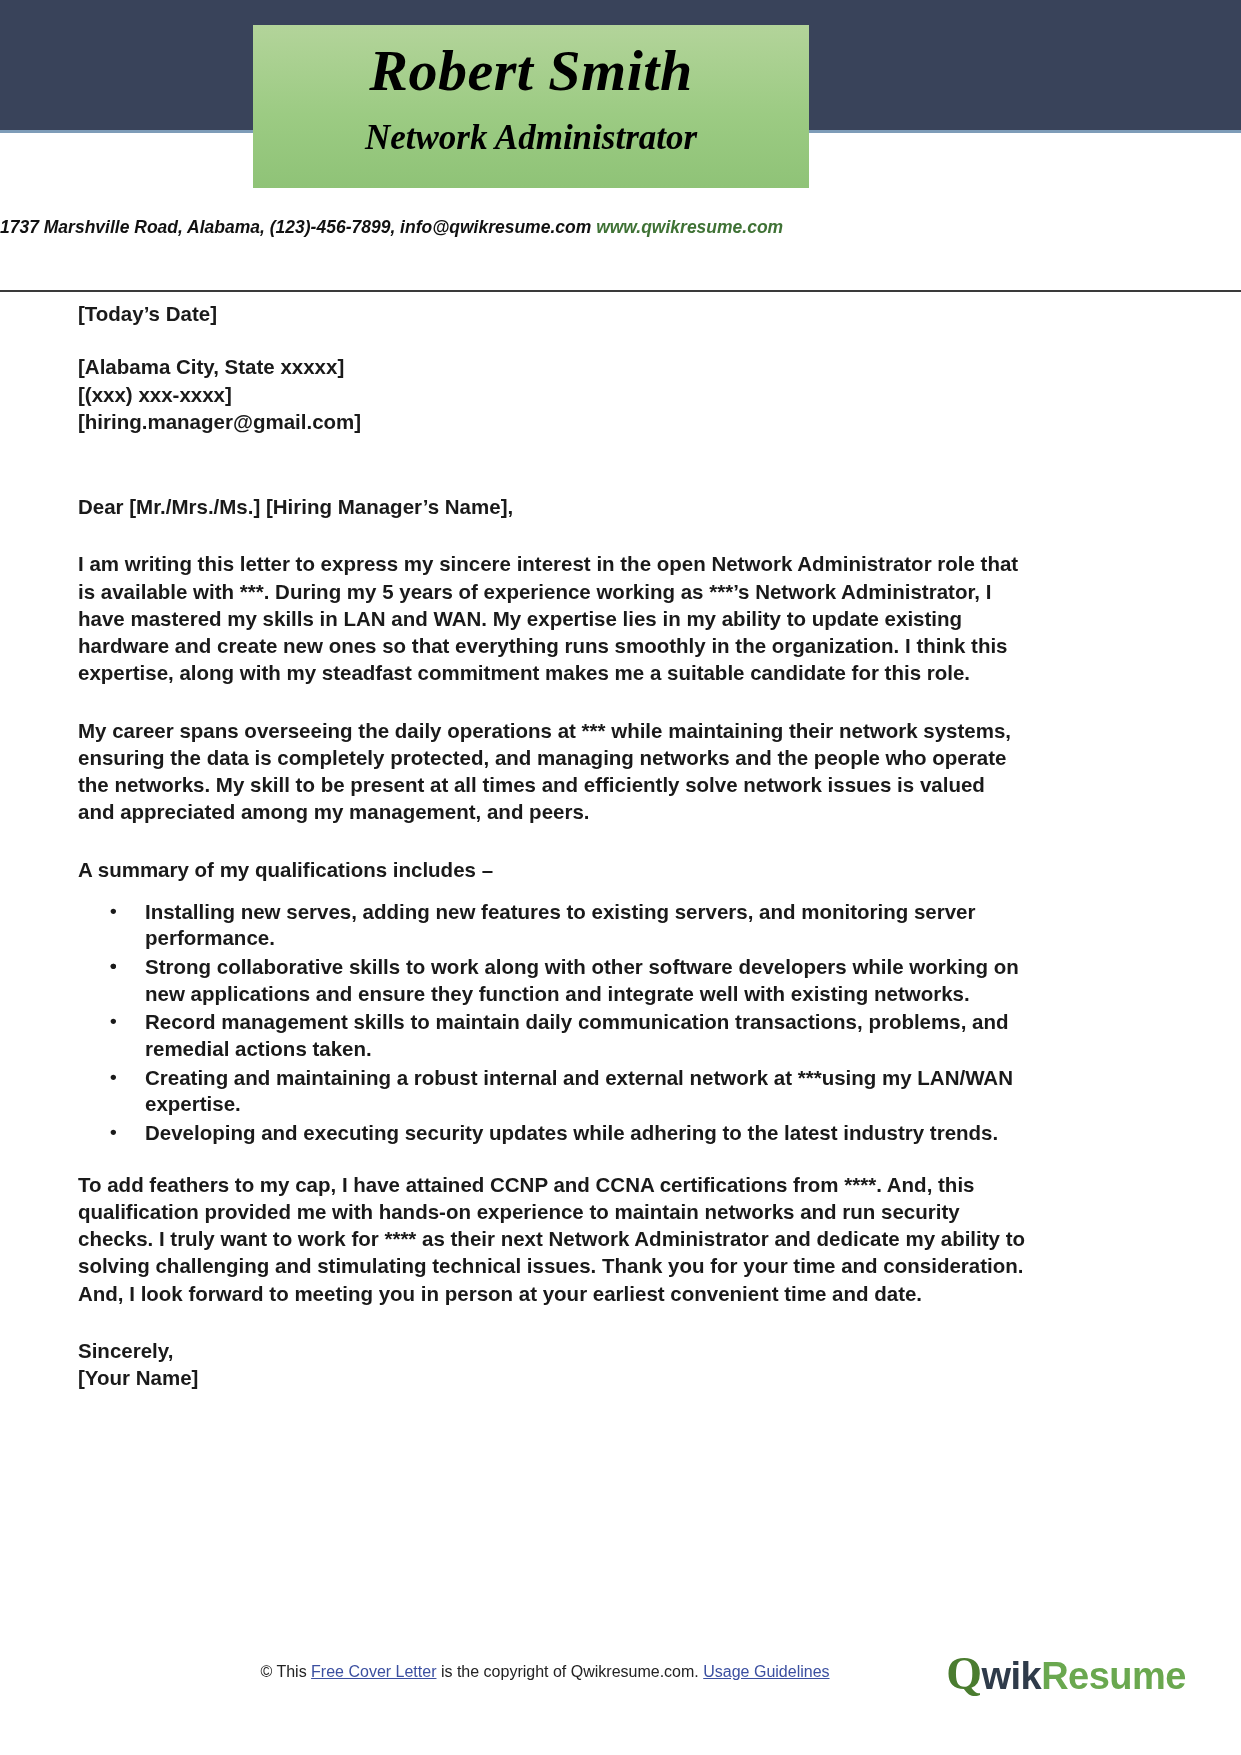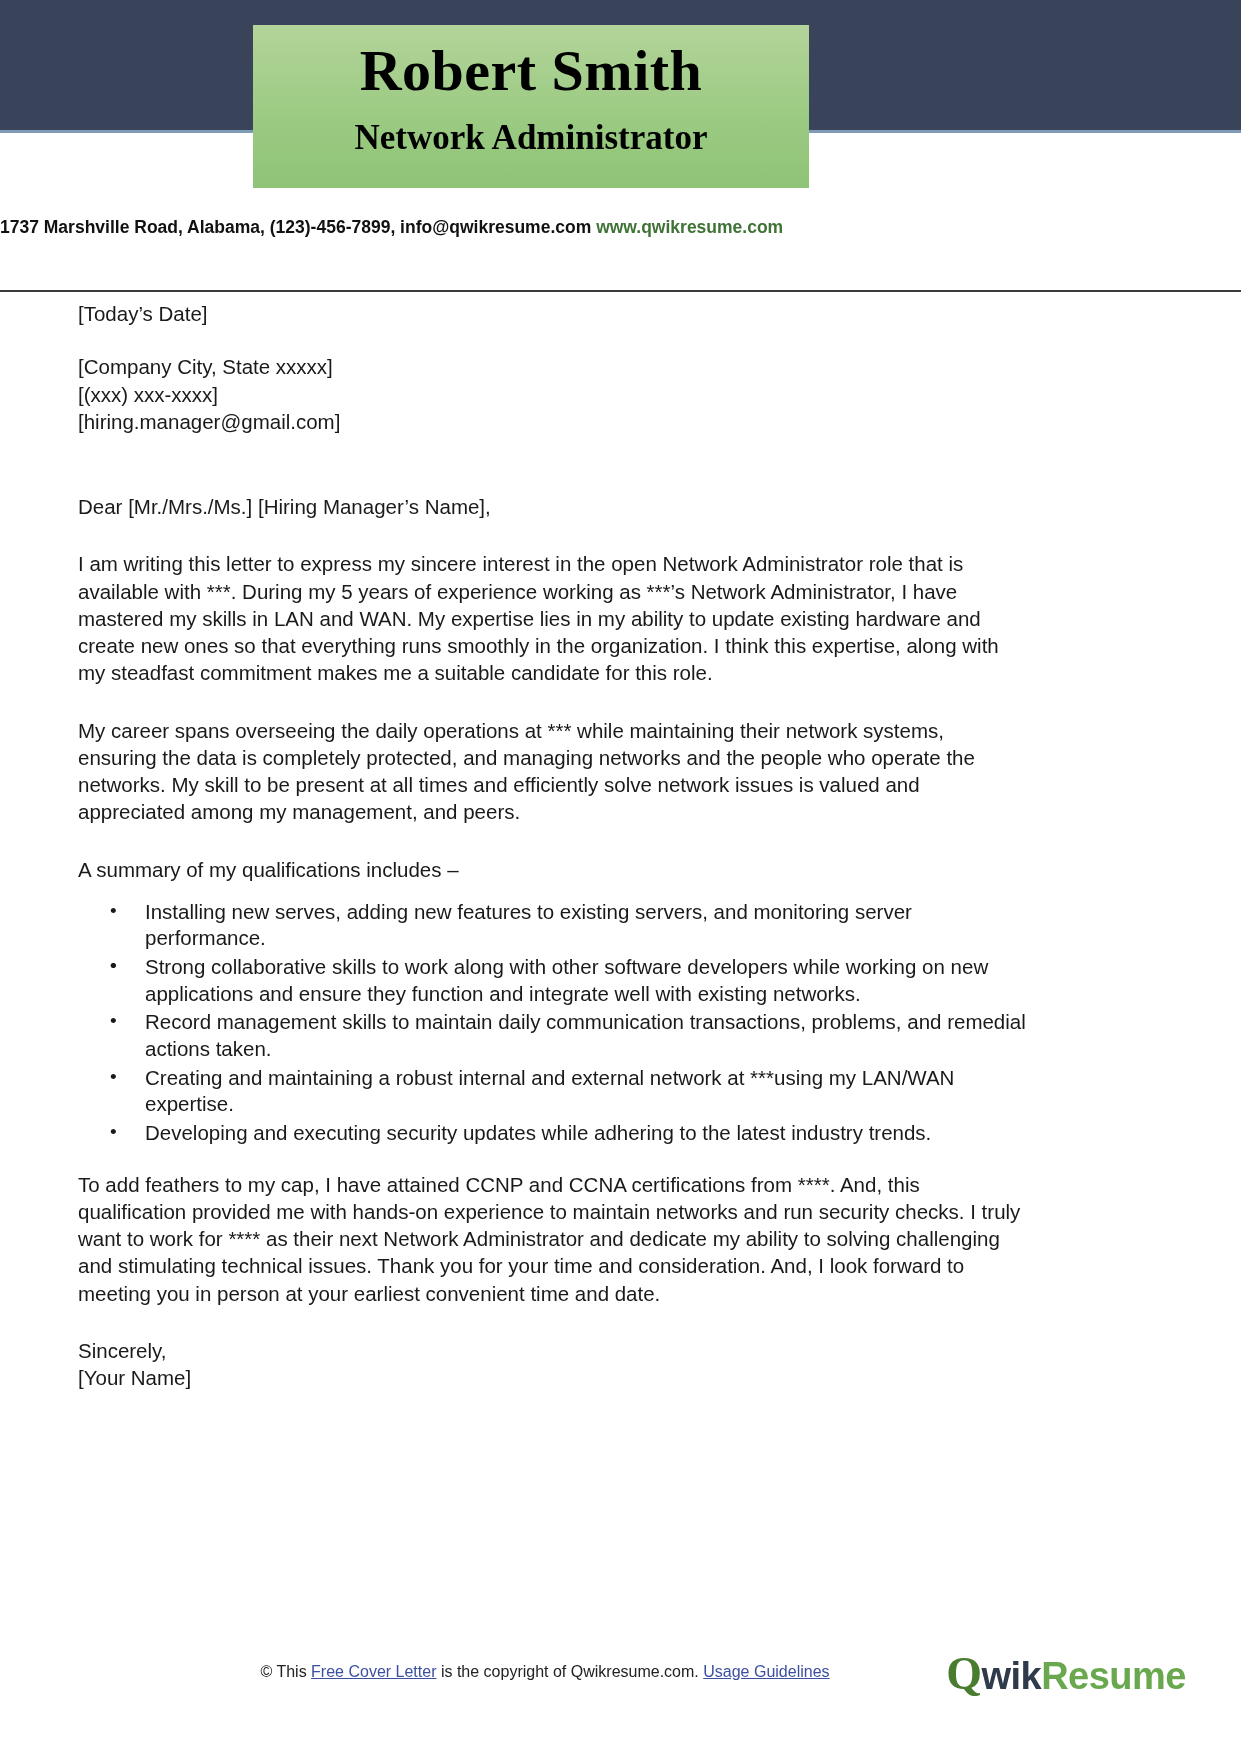--- a/index.html
+++ b/index.html
@@ -14,20 +14,21 @@
     font-family: "Liberation Sans", sans-serif;
     color: #000000;
     overflow: hidden;
   }
 
   
   .header-wrap {
     position: relative;
     width: 1050px;
     height: 255px;
+    font-style: italic;
   }
   .header-band {
     position: absolute;
     left: 0;
     top: 0;
     width: 1241px;
     height: 133px;
     background: #39435a;
     border-bottom: 3px solid #7e9cb8;
     box-sizing: border-box;
@@ -90,20 +91,21 @@
     position: absolute;
     left: 78px;
     top: 300px;
     width: 948px;
   }
   .ltxt {
     font-family: "Liberation Sans", sans-serif;
     font-size: 20.5px;
     line-height: 1.33;
     color: #1a1a1a;
+    font-weight: bold;
   }
   .block-date {
     margin: 0 0 26px 0;
   }
   .block-addr {
     margin: 0 0 58px 0;
   }
   .block-addr div { white-space: nowrap; }
   .salutation {
     margin: 0 0 30px 0;
@@ -201,21 +203,21 @@
   </div>
 
   <div class="header-rule"></div>
 </div>
 
 <div class="letter">
 
   <div class="ltxt block-date">[Today’s Date]</div>
 
   <div class="ltxt block-addr">
-    <div>[Company City, State xxxxx]</div>
+    <div>[Alabama City, State xxxxx]</div>
     <div>[(xxx) xxx-xxxx]</div>
     <div>[hiring.manager@gmail.com]</div>
   </div>
 
   <div class="ltxt salutation">Dear [Mr./Mrs./Ms.] [Hiring Manager’s Name],</div>
 
   <div class="ltxt para">I am writing this letter to express my sincere interest in the open Network Administrator role that is available with ***. During my 5 years of experience working as ***’s Network Administrator, I have mastered my skills in LAN and WAN. My expertise lies in my ability to update existing hardware and create new ones so that everything runs smoothly in the organization. I think this expertise, along with my steadfast commitment makes me a suitable candidate for this role.</div>
 
   <div class="ltxt para">My career spans overseeing the daily operations at *** while maintaining their network systems, ensuring the data is completely protected, and managing networks and the people who operate the networks. My skill to be present at all times and efficiently solve network issues is valued and appreciated among my management, and peers.</div>
 

